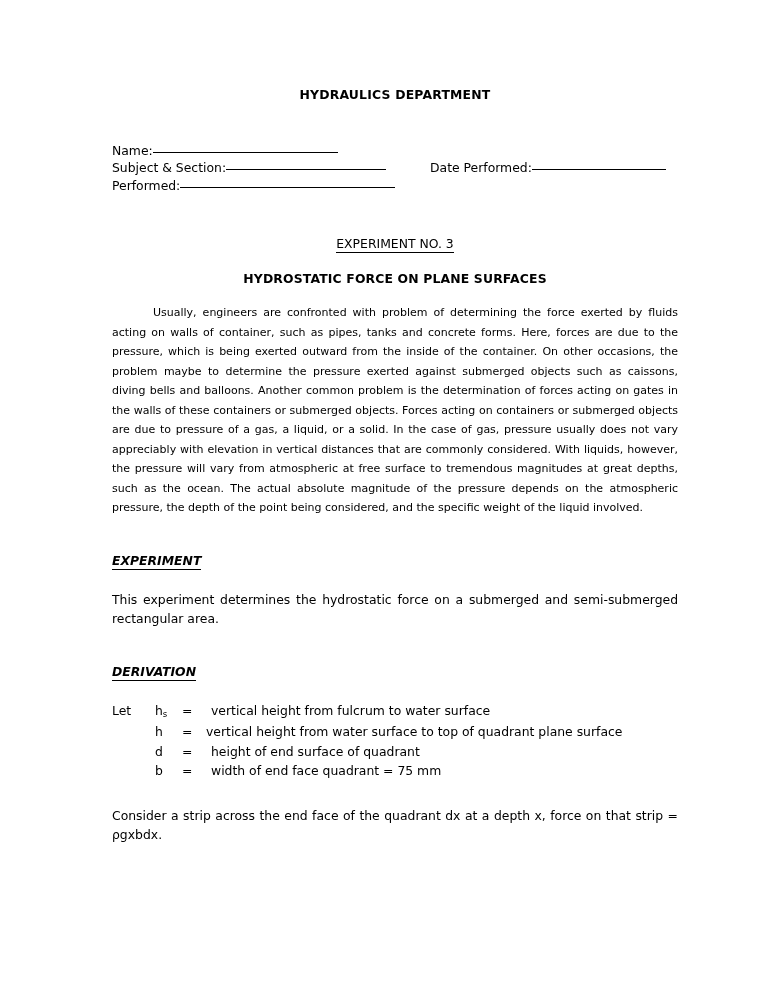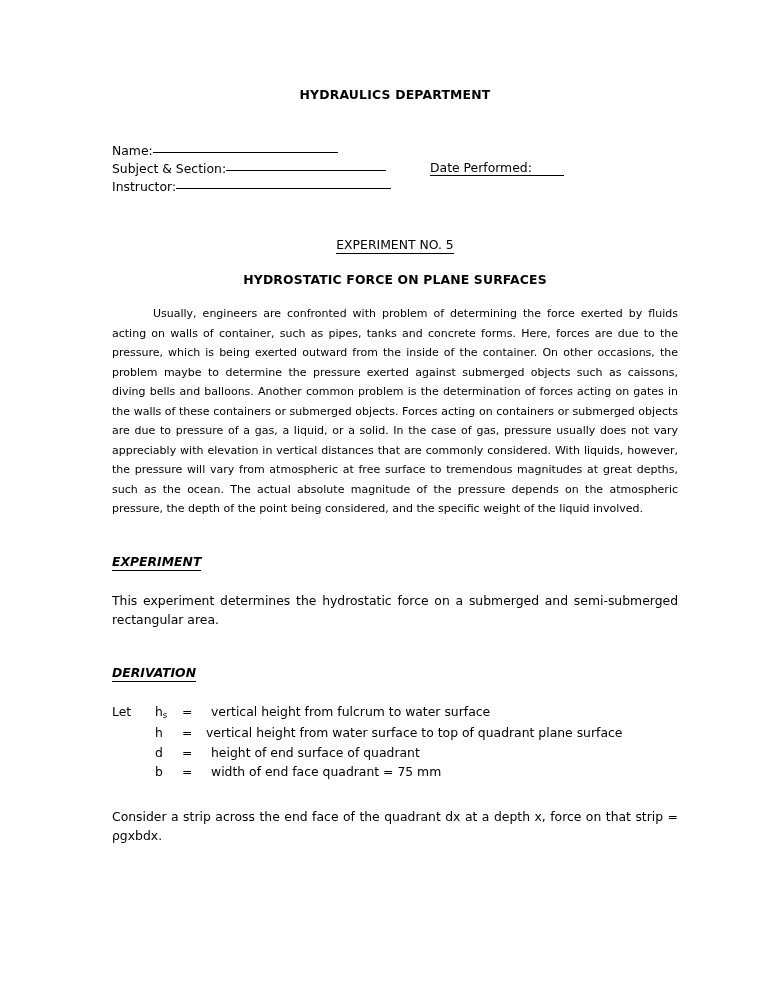--- a/index.html
+++ b/index.html
@@ -44,34 +44,33 @@
   }
 
   
   .info-block {
     margin-top: 39px;
     font-size: 12.4px;
     line-height: 17.5px;
   }
   .info-row {
     display: flex;
-    align-items: flex-end;
+    align-items: flex-start;
     white-space: nowrap;
   }
   .info-left {
     width: 318px;
     display: flex;
     align-items: baseline;
     white-space: nowrap;
   }
   .info-right {
     display: flex;
     align-items: baseline;
     white-space: nowrap;
-    flex-direction: column;
   }
   .lbl { flex: none; }
   .rule {
     display: inline-block;
     border-bottom: 1.4px solid #000;
     position: relative;
     top: -2px;
     height: 0;
   }
   .rule-name     { width: 185px; }
@@ -196,29 +195,29 @@
           <span class="rule rule-subject"></span>
         </div>
         <div class="info-right">
           <span class="lbl">Date Performed:</span>
           <span class="rule rule-dateperf"></span>
         </div>
       </div>
 
       <div class="info-row">
         <div class="info-left">
-          <span class="lbl">Instructor:</span>
+          <span class="lbl">Performed:</span>
           <span class="rule rule-instr"></span>
         </div>
       </div>
 
     </div>
 
     <div class="exp-no">
-      <span>EXPERIMENT NO. 5</span>
+      <span>EXPERIMENT NO. 3</span>
     </div>
 
     <div class="exp-title">HYDROSTATIC FORCE ON PLANE SURFACES</div>
 
     <p class="body-par"><span class="indent"></span><span>Usually, engineers are confronted with problem of determining the force exerted by fluids acting on walls of container, such as pipes, tanks and concrete forms. Here, forces are due to the pressure, which is being exerted outward from the inside of the container. On other occasions, the problem maybe to determine the pressure exerted against submerged objects such as caissons, diving bells and balloons. Another common problem is the determination of forces acting on gates in the walls of these containers or submerged objects. Forces acting on containers or submerged objects are due to pressure of a gas, a liquid, or a solid. In the case of gas, pressure usually does not vary appreciably with elevation in vertical distances that are commonly considered. With liquids, however, the pressure will vary from atmospheric at free surface to tremendous magnitudes at great depths, such as the ocean. The actual absolute magnitude of the pressure depends on the atmospheric pressure, the depth of the point being considered, and the specific weight of the liquid involved.</span></p>
 
     <div class="section-head">
       <span>EXPERIMENT</span>
     </div>
 

